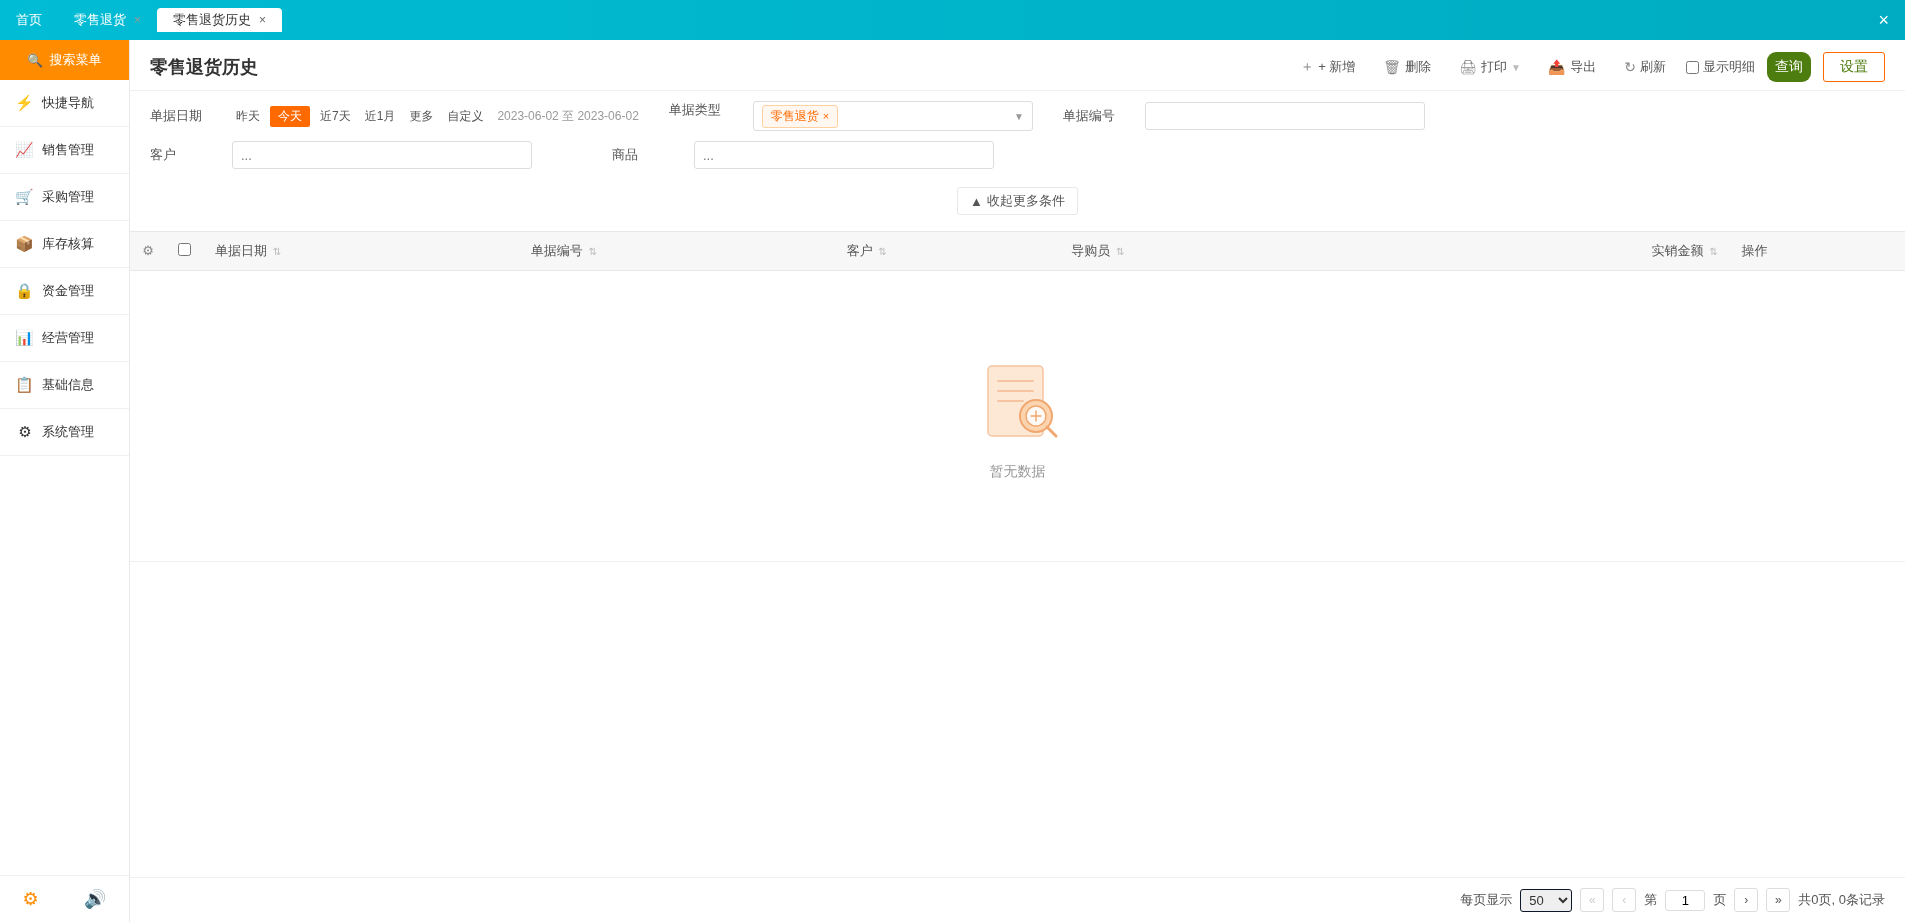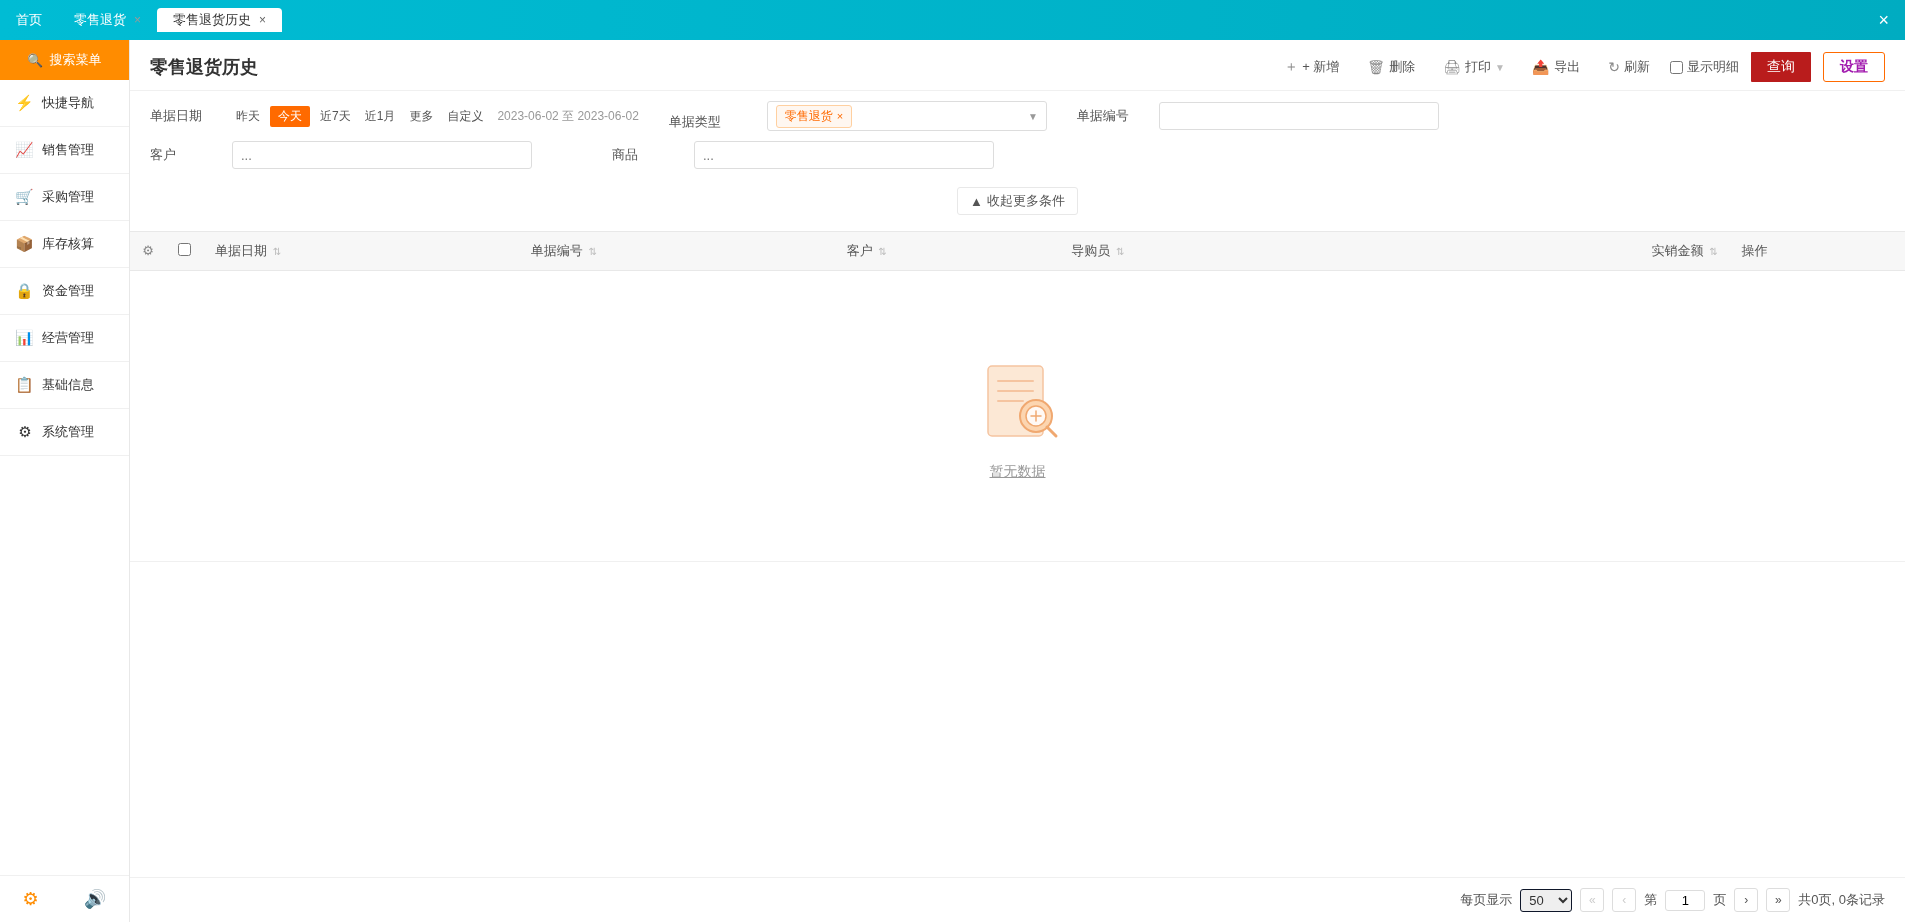--- a/index.html
+++ b/index.html
@@ -135,37 +135,36 @@
       align-items: center;
       gap: 4px;
       font-size: 13px;
       color: #555;
       cursor: pointer;
       padding: 4px 8px;
       border-radius: 3px;
     }
     .toolbar-btn .icon { font-size: 14px; color: #888; }
     .btn-query {
-      background: #b91c1c;
+      background: #4d7c0f;
       color: #fff;
       border: none;
-      padding: 6px 16px;
-      border-radius: 1px;
+      padding: 6px 8px;
+      border-radius: 9px;
       font-size: 14px;
       cursor: pointer;
     }
     .btn-setting {
       background: #fff;
-      color: #a21caf;
+      color: #4d7c0f;
       border: 1px solid #ff6a00;
       padding: 5px 16px;
       border-radius: 3px;
       font-size: 14px;
       cursor: pointer;
-      font-weight: bold;
     }
     .show-detail-cb { display: flex; align-items: center; gap: 4px; font-size: 13px; color: #555; }
     .filter-row {
       display: flex;
       align-items: center;
       gap: 0;
       margin-bottom: 10px;
       flex-wrap: wrap;
     }
     .filter-label {
@@ -291,21 +290,20 @@
       padding: 80px 0;
     }
     .empty-icon {
       width: 100px;
       height: 100px;
       margin-bottom: 12px;
     }
     .empty-text {
       font-size: 14px;
       color: #999;
-      text-decoration: underline;
     }
 
     
     .pagination {
       display: flex;
       align-items: center;
       justify-content: flex-end;
       padding: 10px 20px;
       border-top: 1px solid #f0f0f0;
       gap: 8px;
@@ -465,21 +463,21 @@
             <span class="date-btn">昨天</span>
             <span class="date-btn active">今天</span>
             <span class="date-btn">近7天</span>
             <span class="date-btn">近1月</span>
             <span class="date-btn">更多</span>
             <span class="date-btn">自定义</span>
           </div>
           <span class="date-range">2023-06-02 至 2023-06-02</span>
         </div>
 
-        <div style="display:flex;align-items:flex-end;gap:22px;margin-right:30px;">
+        <div style="display:flex;align-items:flex-start;gap:8px;margin-right:30px;">
           <span class="filter-label">单据类型</span>
           <div class="tag-select-box">
             <span class="type-tag">
               <span>零售退货</span>
               <span class="remove">×</span>
             </span>
             <span class="chevron-down">▼</span>
           </div>
         </div>
 

